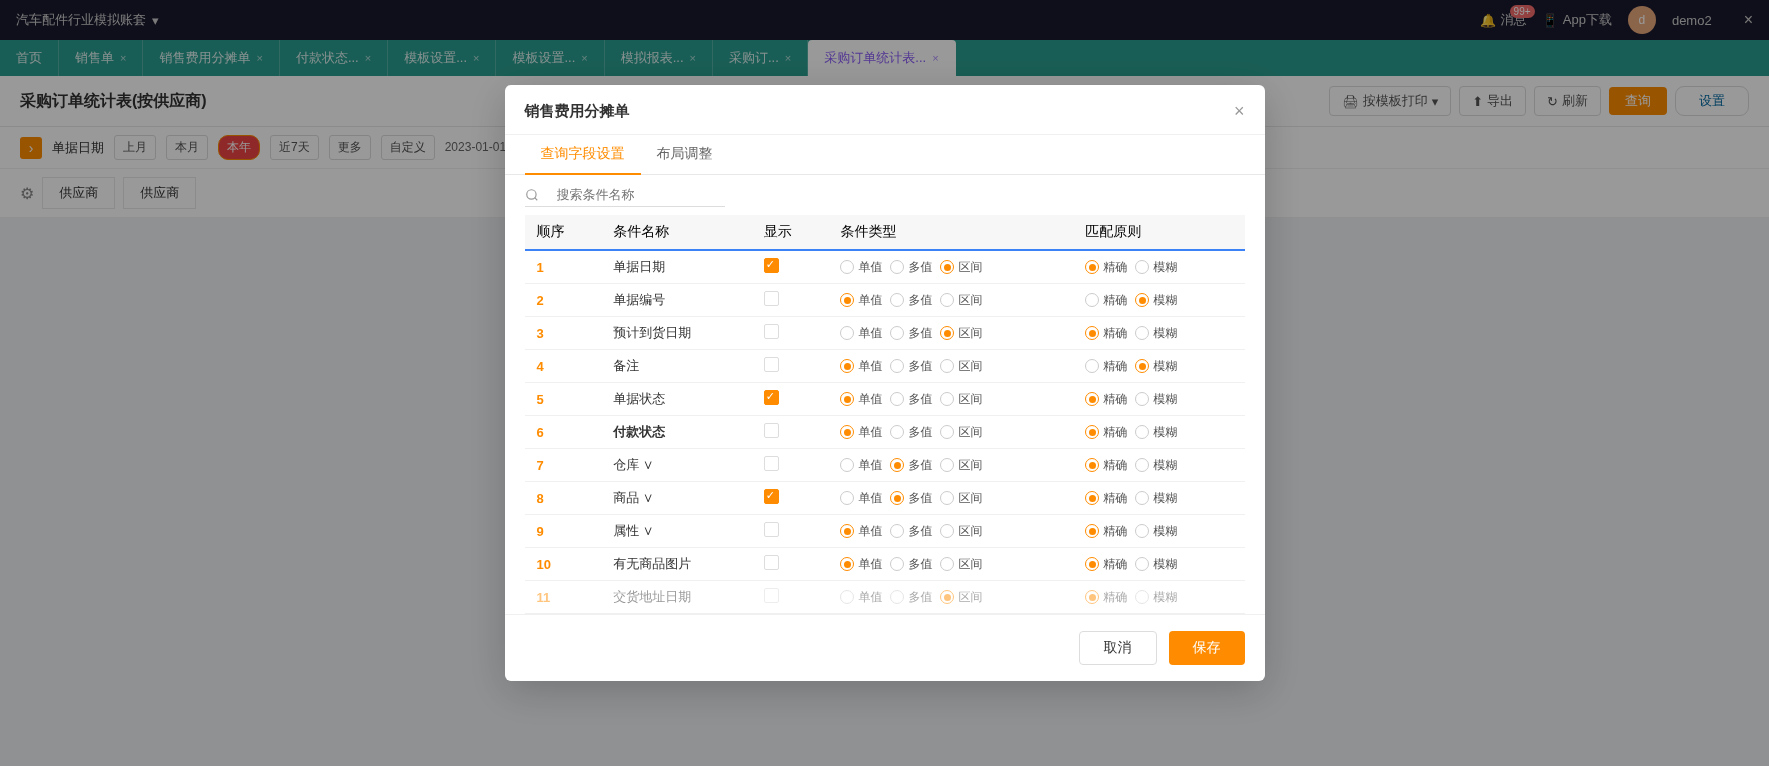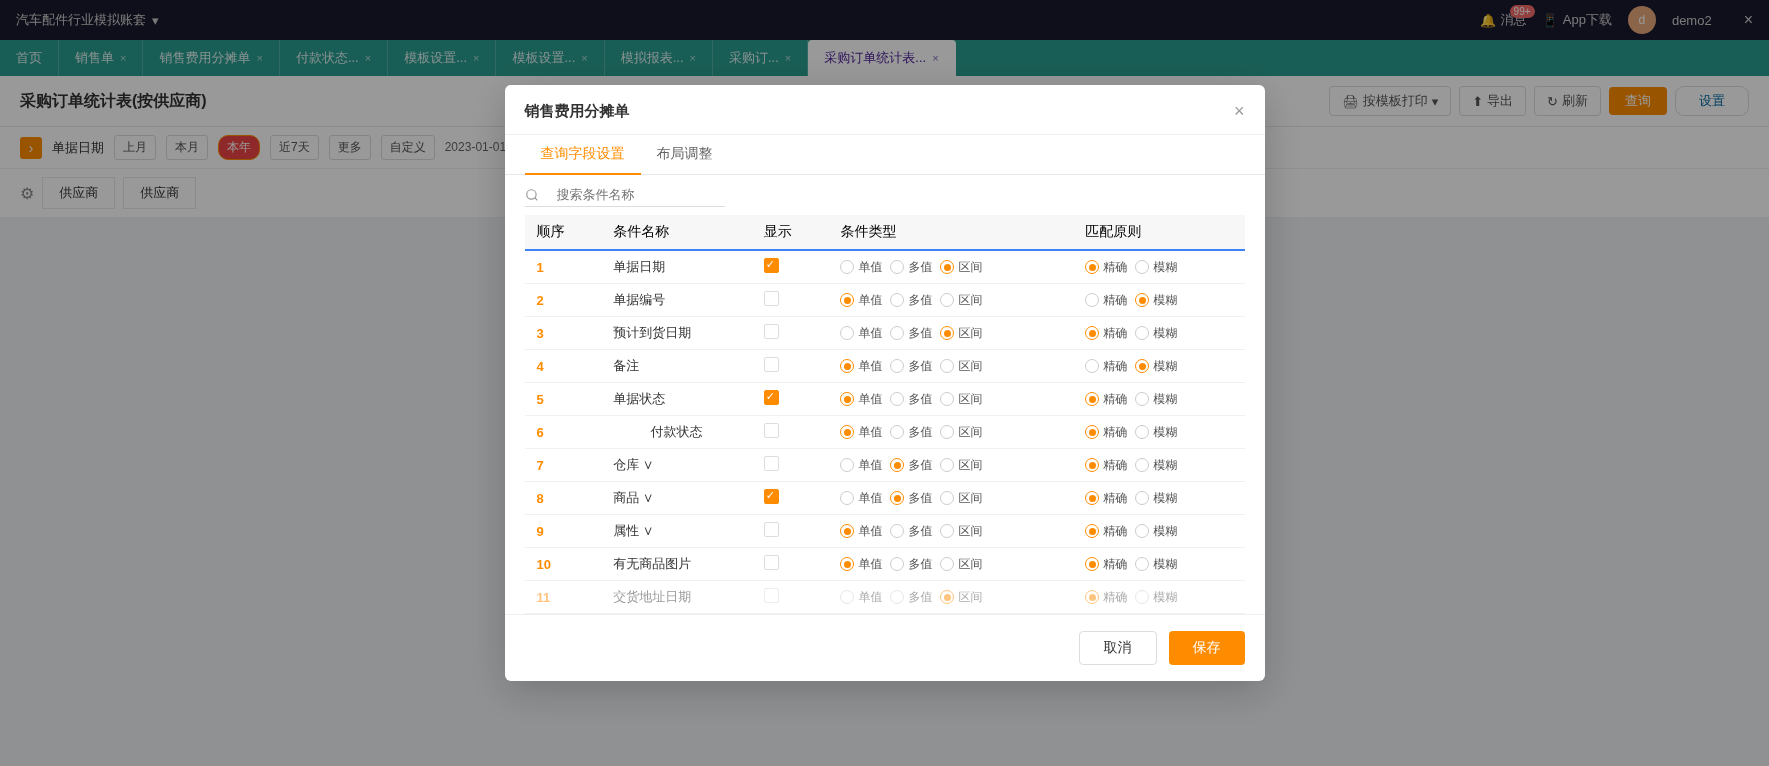--- a/index.html
+++ b/index.html
@@ -37,21 +37,21 @@
       display: flex;
       align-items: center;
       padding: 0 16px;
       color: rgba(255,255,255,0.85);
       font-size: 13px;
       white-space: nowrap;
       cursor: pointer;
       border-right: 1px solid rgba(255,255,255,0.2);
       gap: 6px;
     }
-    .tab-item.active { background: #fff; color: #4c1d95; border-radius: 4px 4px 0 0; }
+    .tab-item.active { background: #fff; color: #8b5cf6; border-radius: 4px 4px 0 0; }
     .tab-item .tab-close { font-size: 11px; opacity: 0.7; }
 
     
     .main-area {
       background: #f0f2f5;
       height: calc(766px - 76px);
       position: relative;
     }
     .page-header {
       background: #fff;
@@ -491,21 +491,21 @@
               </td>
               <td>
                 <div class="radio-group">
                   <label class="radio-label"><span class="radio-btn selected"></span>精确</label>
                   <label class="radio-label"><span class="radio-btn"></span>模糊</label>
                 </div>
               </td>
             </tr>
             <tr>
               <td><span class="seq-num">6</span></td>
-              <td style="font-weight: 400; text-align: center;">付款状态</td>
+              <td style="font-weight: 700;">付款状态</td>
               <td><span class="cb"></span></td>
               <td>
                 <div class="radio-group">
                   <label class="radio-label"><span class="radio-btn selected"></span>单值</label>
                   <label class="radio-label"><span class="radio-btn"></span>多值</label>
                   <label class="radio-label"><span class="radio-btn"></span>区间</label>
                 </div>
               </td>
               <td>
                 <div class="radio-group">

